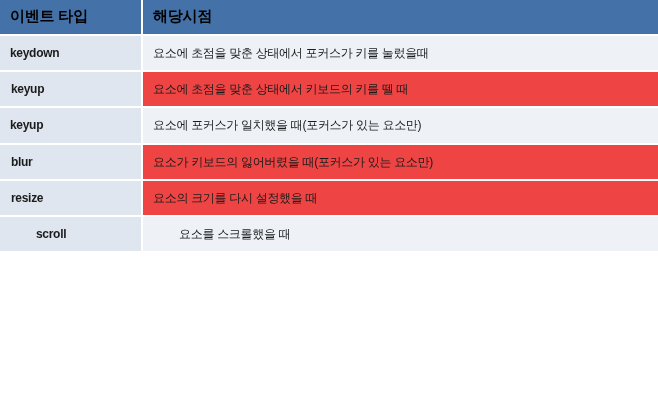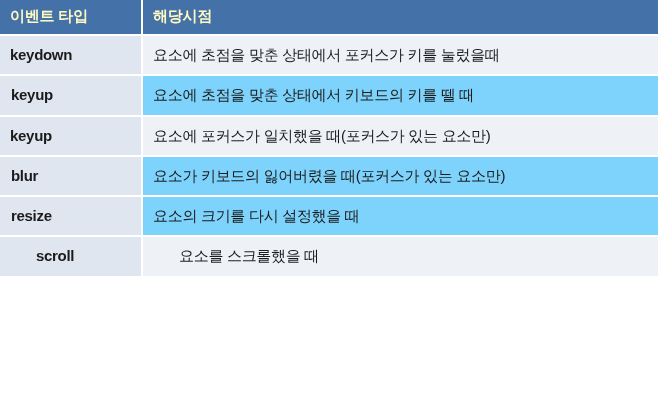--- a/index.html
+++ b/index.html
@@ -16,36 +16,36 @@
   .event-table {
     width: 658px;
     border-collapse: collapse;
     table-layout: fixed;
   }
   .event-table col.col-type { width: 142px; }
   .event-table col.col-desc { width: 516px; }
 
   .event-table thead th {
     background: #4472a8;
-    color: #fef9c3;
+    color: #000000;
     font-size: 15px;
     font-weight: bold;
     text-align: left;
     padding: 7px 26px 8px 10px;
     border-right: 2px solid #ffffff;
     border-bottom: 2px solid #ffffff;
     vertical-align: middle;
     letter-spacing: -0.2px;
   }
   .event-table thead th:last-child {
     border-right: none;
   }
 
   .event-table tbody td {
-    font-size: 15px;
+    font-size: 12px;
     vertical-align: middle;
     border-bottom: 2px solid #ffffff;
     padding: 9px 10px;
     letter-spacing: -0.3px;
     line-height: 1.35;
   }
   .event-table tbody tr:last-child td {
     border-bottom: none;
     padding-left: 36px;
   }
@@ -55,21 +55,21 @@
     font-weight: bold;
     border-right: 2px solid #ffffff;
     white-space: nowrap;
   }
   .cell-desc {
     background: #eef2f7;
     color: #1b1b1b;
     font-weight: normal;
   }
   tbody tr.alt .cell-type { background: #dfe6ef; padding-left: 11px; }
-  tbody tr.alt .cell-desc { background: #7dd3fc; margin-top: 48px; }
+  tbody tr.alt .cell-desc { background: #ef4444; margin-top: 48px; }
 </style>
 </head>
 <body>
 
 <table class="event-table">
   <colgroup>
     <col class="col-type">
     <col class="col-desc">
   </colgroup>
   <thead>

